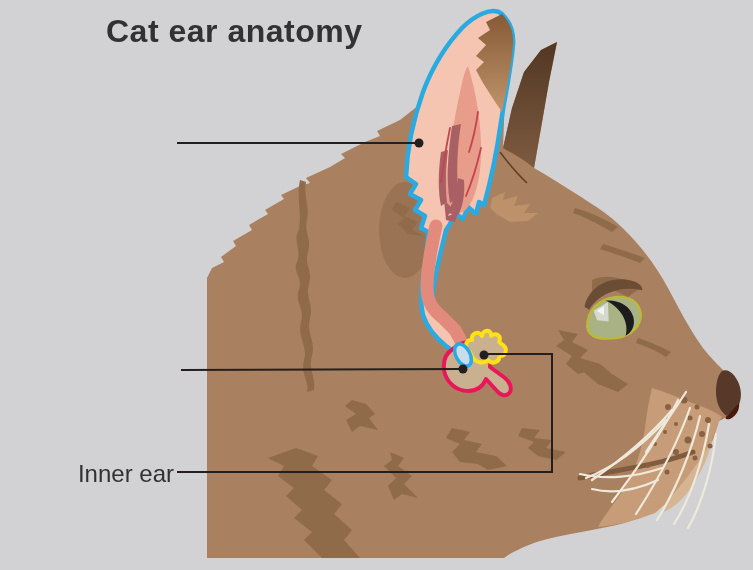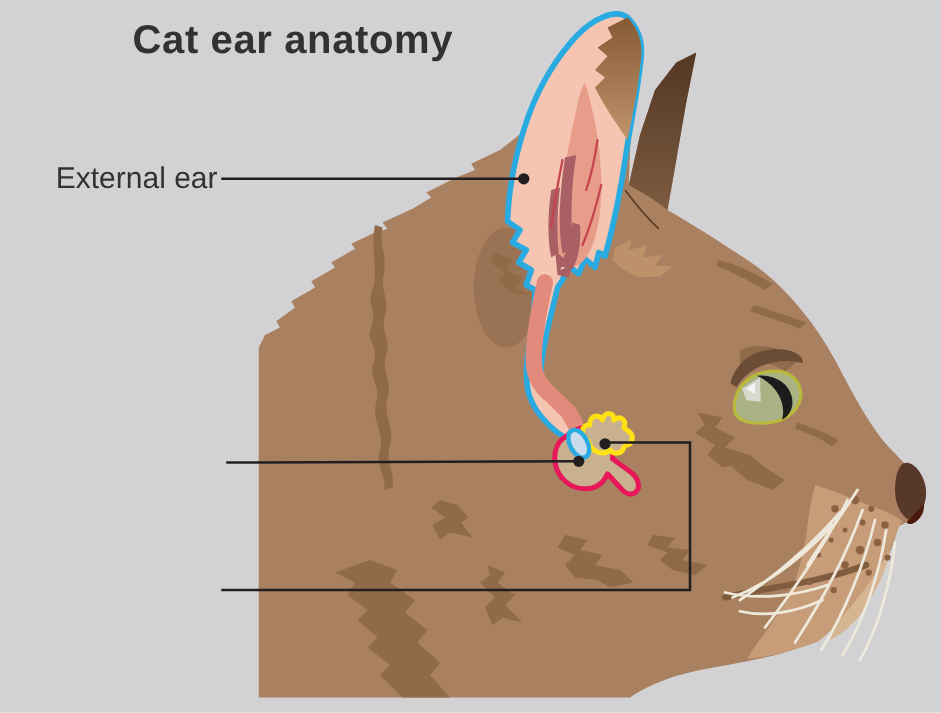--- a/index.html
+++ b/index.html
@@ -196,15 +196,15 @@
       <path d="M177,472 L552,472 L552,354 L485,354"></path>
     </g>
     <g style="fill:var(--leader)">
       <circle cx="419" cy="143" r="4.5"></circle>
       <circle cx="463" cy="369" r="4.5"></circle>
       <circle cx="484" cy="355" r="4.5"></circle>
     </g>
   </svg>
 
   <div class="title">Cat ear anatomy</div>
-  <div class="lbl lbl-external">External ear</div>
+  <div class="lbl lbl-inner">Inner ear</div>
 
 </div>
 
 </body></html>

